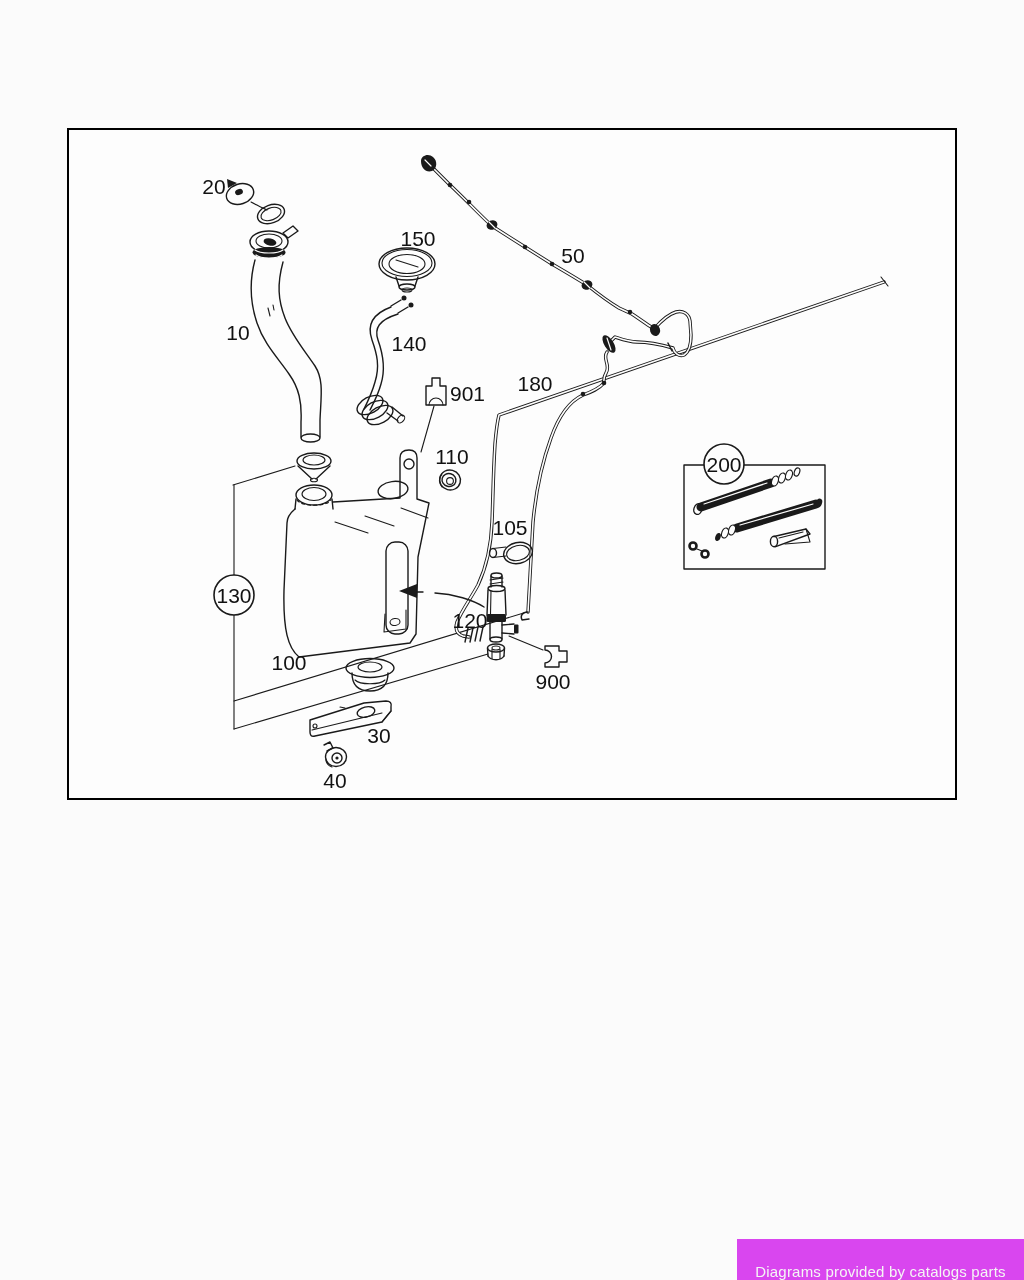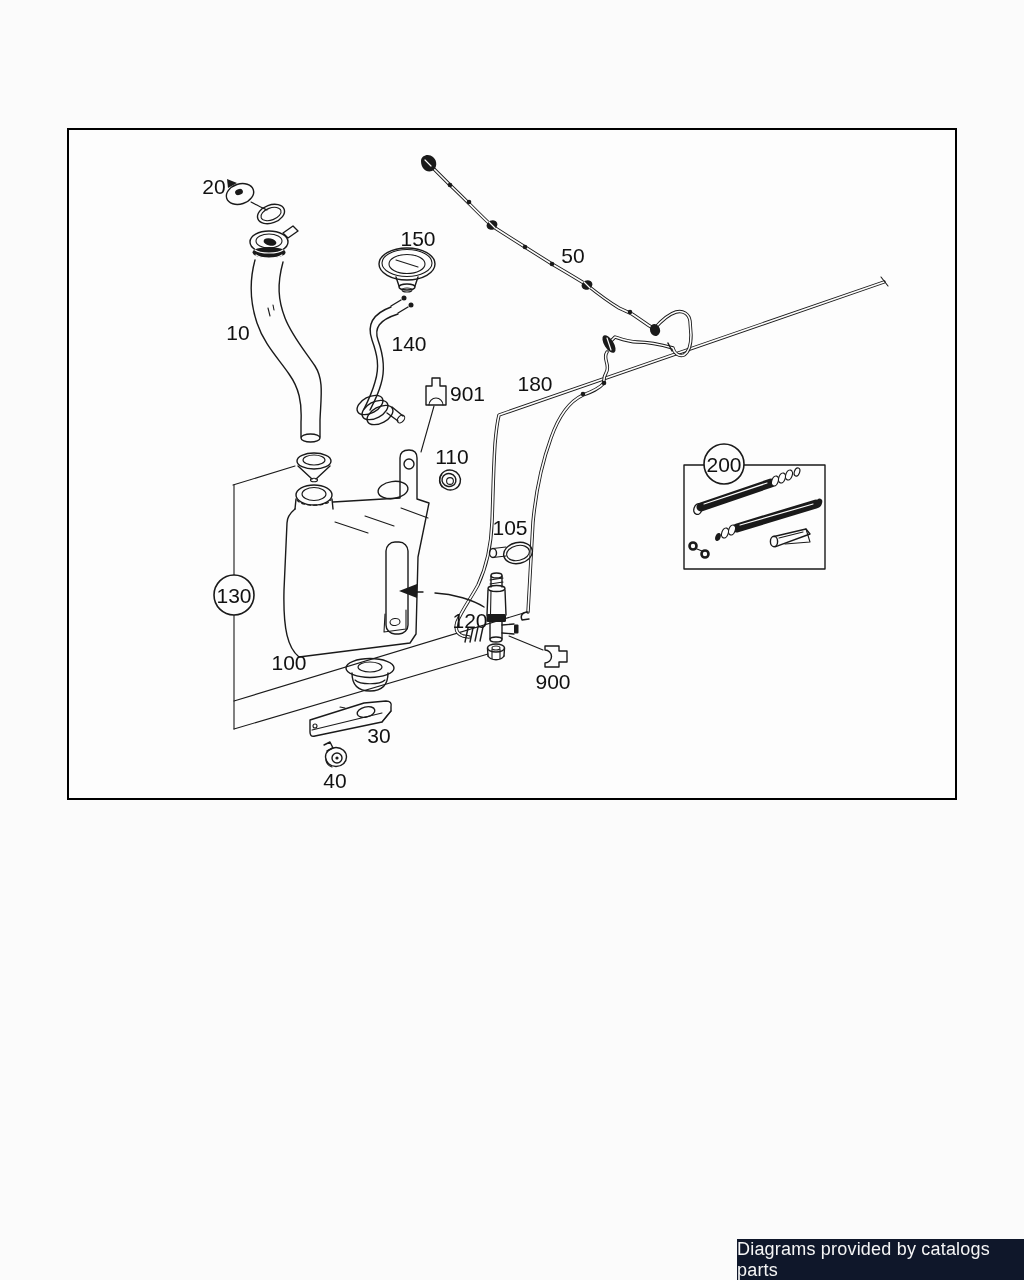--- a/index.html
+++ b/index.html
@@ -18,22 +18,22 @@
   .ln{fill:none;stroke:#1a1a1a;stroke-width:1.4;stroke-linecap:round;stroke-linejoin:round;}
   .thin{stroke-width:1.1;}
   .dk{fill:#1a1a1a;stroke:none;}
   .tube-under{fill:none;stroke:#1a1a1a;stroke-width:3.4;stroke-linecap:round;stroke-linejoin:round;}
   .tube-over{fill:none;stroke:#fdfdfd;stroke-width:1.6;stroke-linecap:round;stroke-linejoin:round;}
   .lbl{font-family:"Liberation Sans", sans-serif;font-size:21px;fill:#111;stroke:none;}
   .circ{fill:#fdfdfd;stroke:#1a1a1a;stroke-width:1.6;}
   .wash{stroke:#fdfdfd;stroke-width:1.2;fill:none;stroke-linecap:round;}
   .footer-bar{
     position:absolute;left:737px;top:1239px;width:287px;height:41px;
-    background:#0f172a;color:#f5f5f5;display:flex;align-items:flex-start;justify-content:center;
-    font-size:18px;letter-spacing:.2px;
+    background:#d946ef;color:#f5f5f5;display:flex;align-items:flex-end;justify-content:center;
+    font-size:15px;letter-spacing:.2px;
   }
 </style>
 </head>
 <body>
 
 <div class="frame">
 <svg viewBox="0 0 886 668" xmlns="http://www.w3.org/2000/svg">
 
   <g>
     <path class="ln thin" d="M164,355 L226,336"></path>

